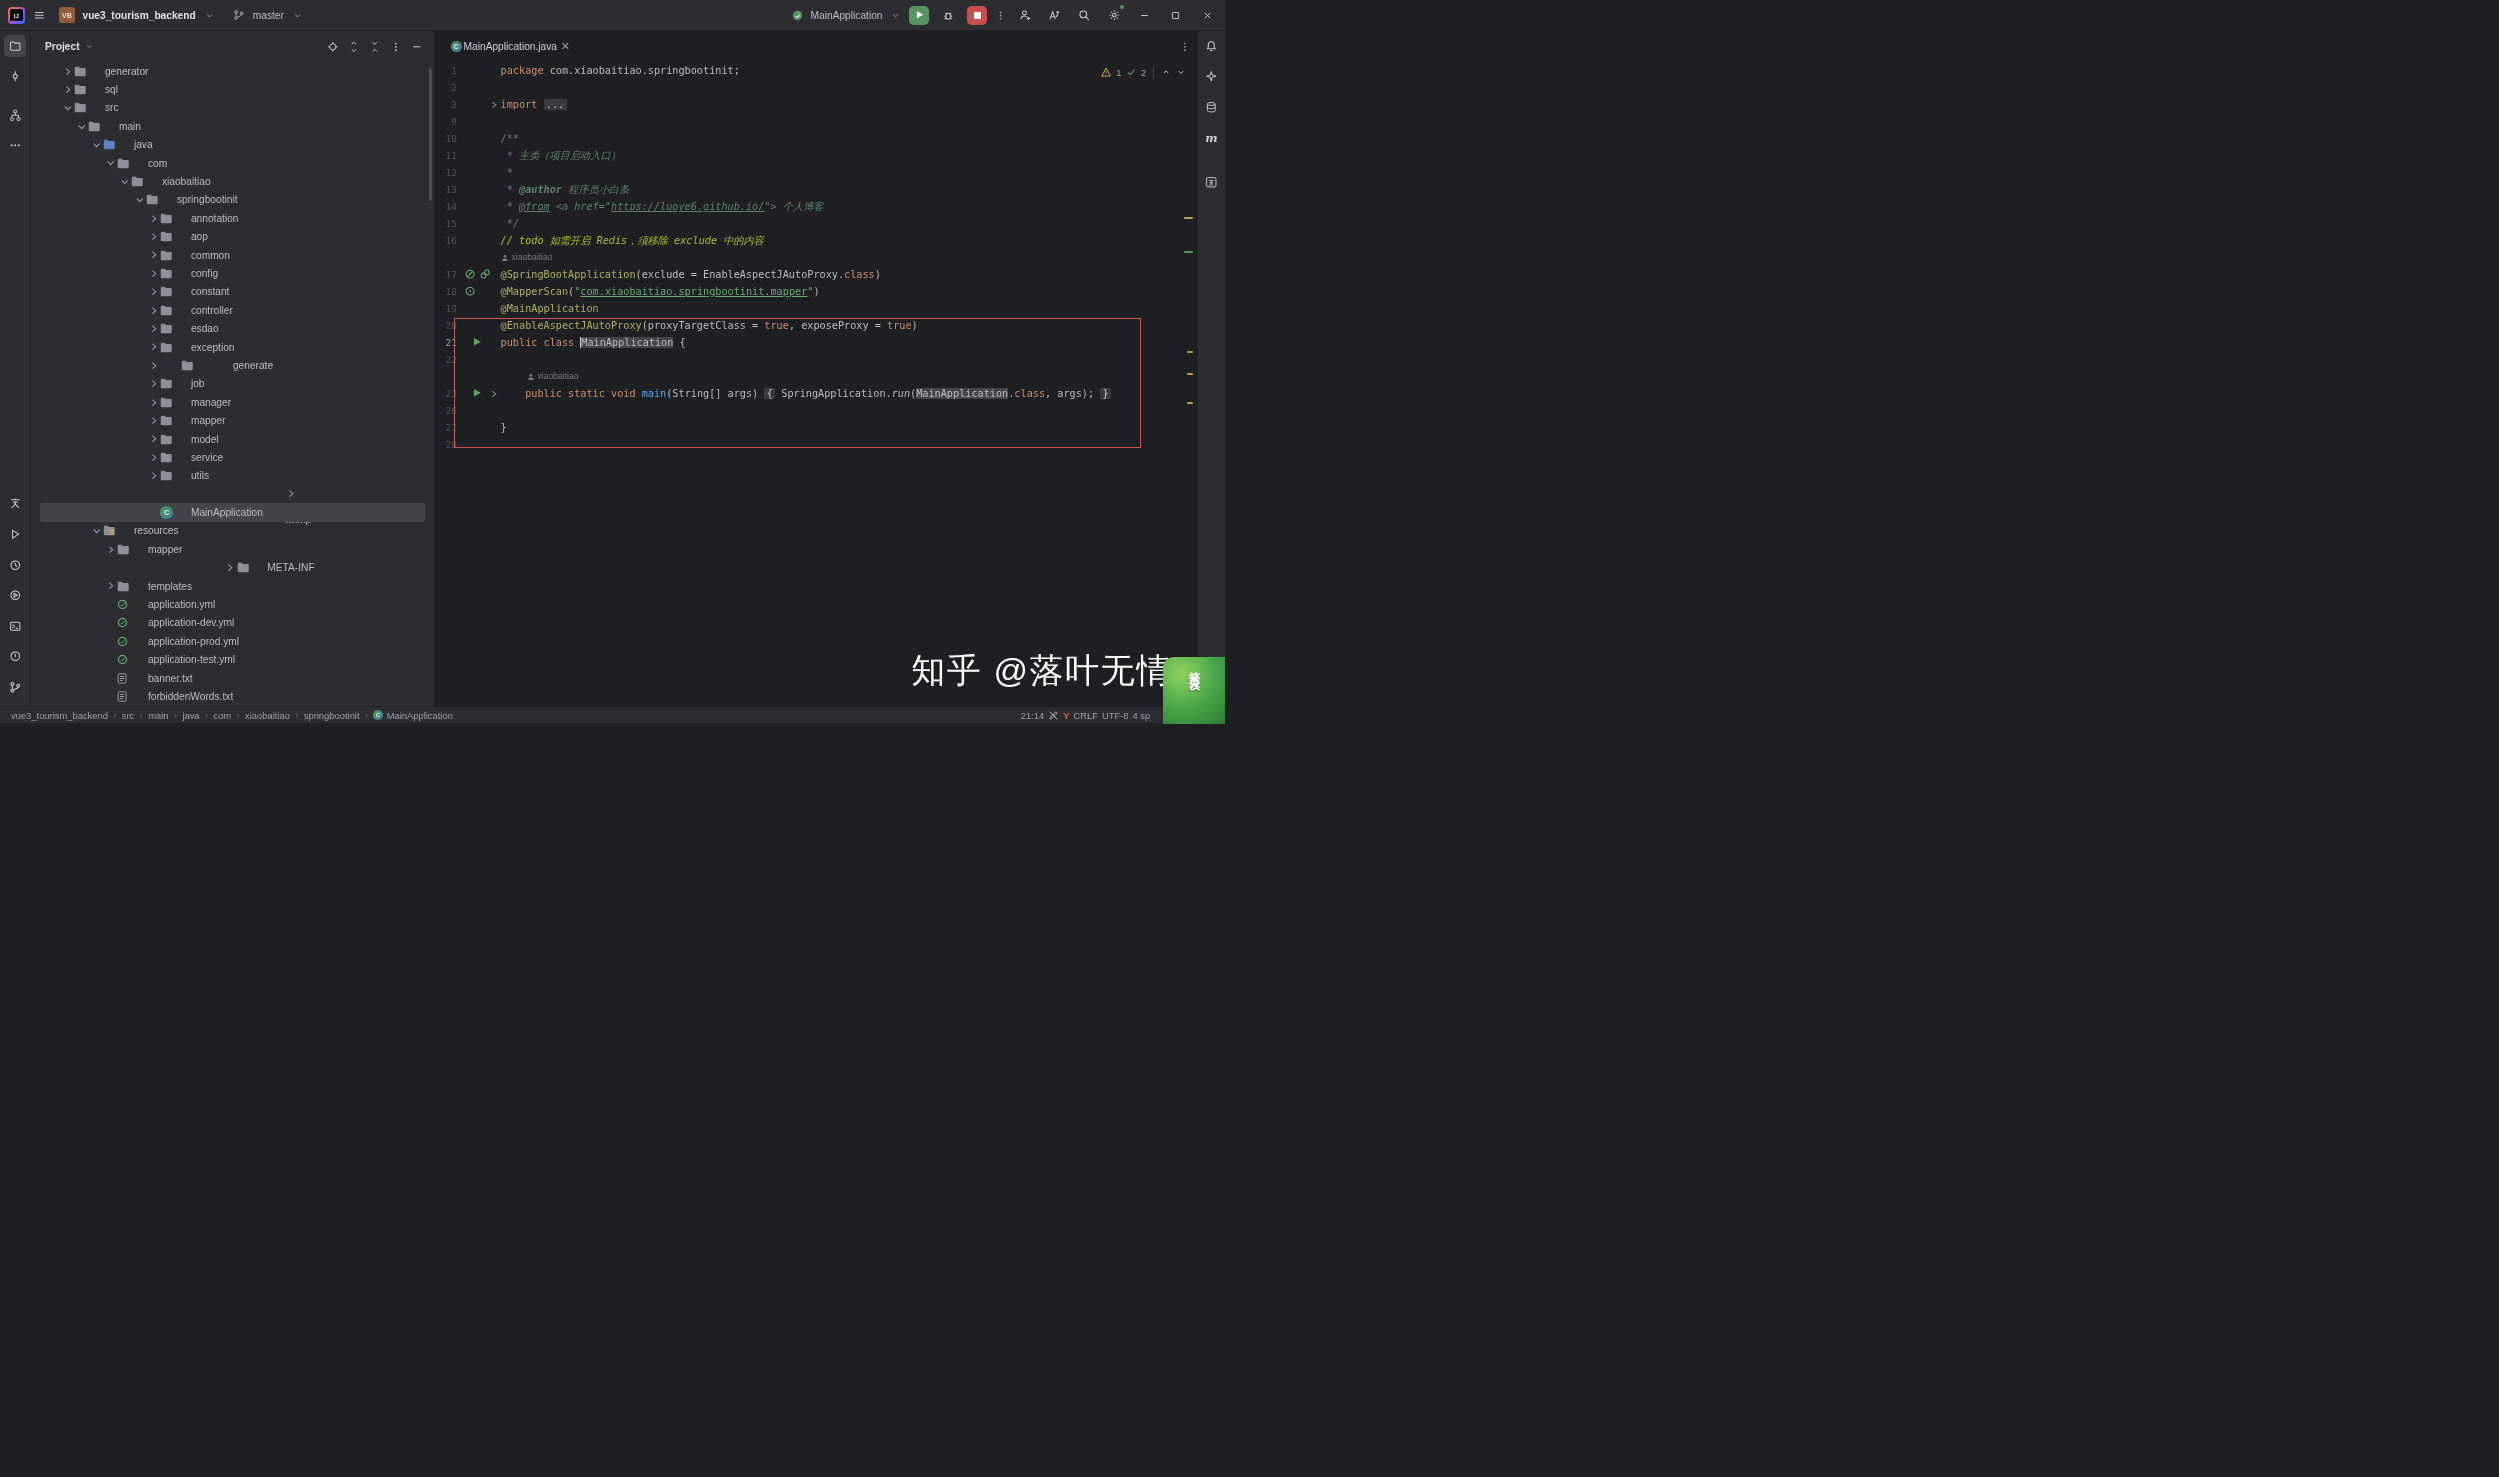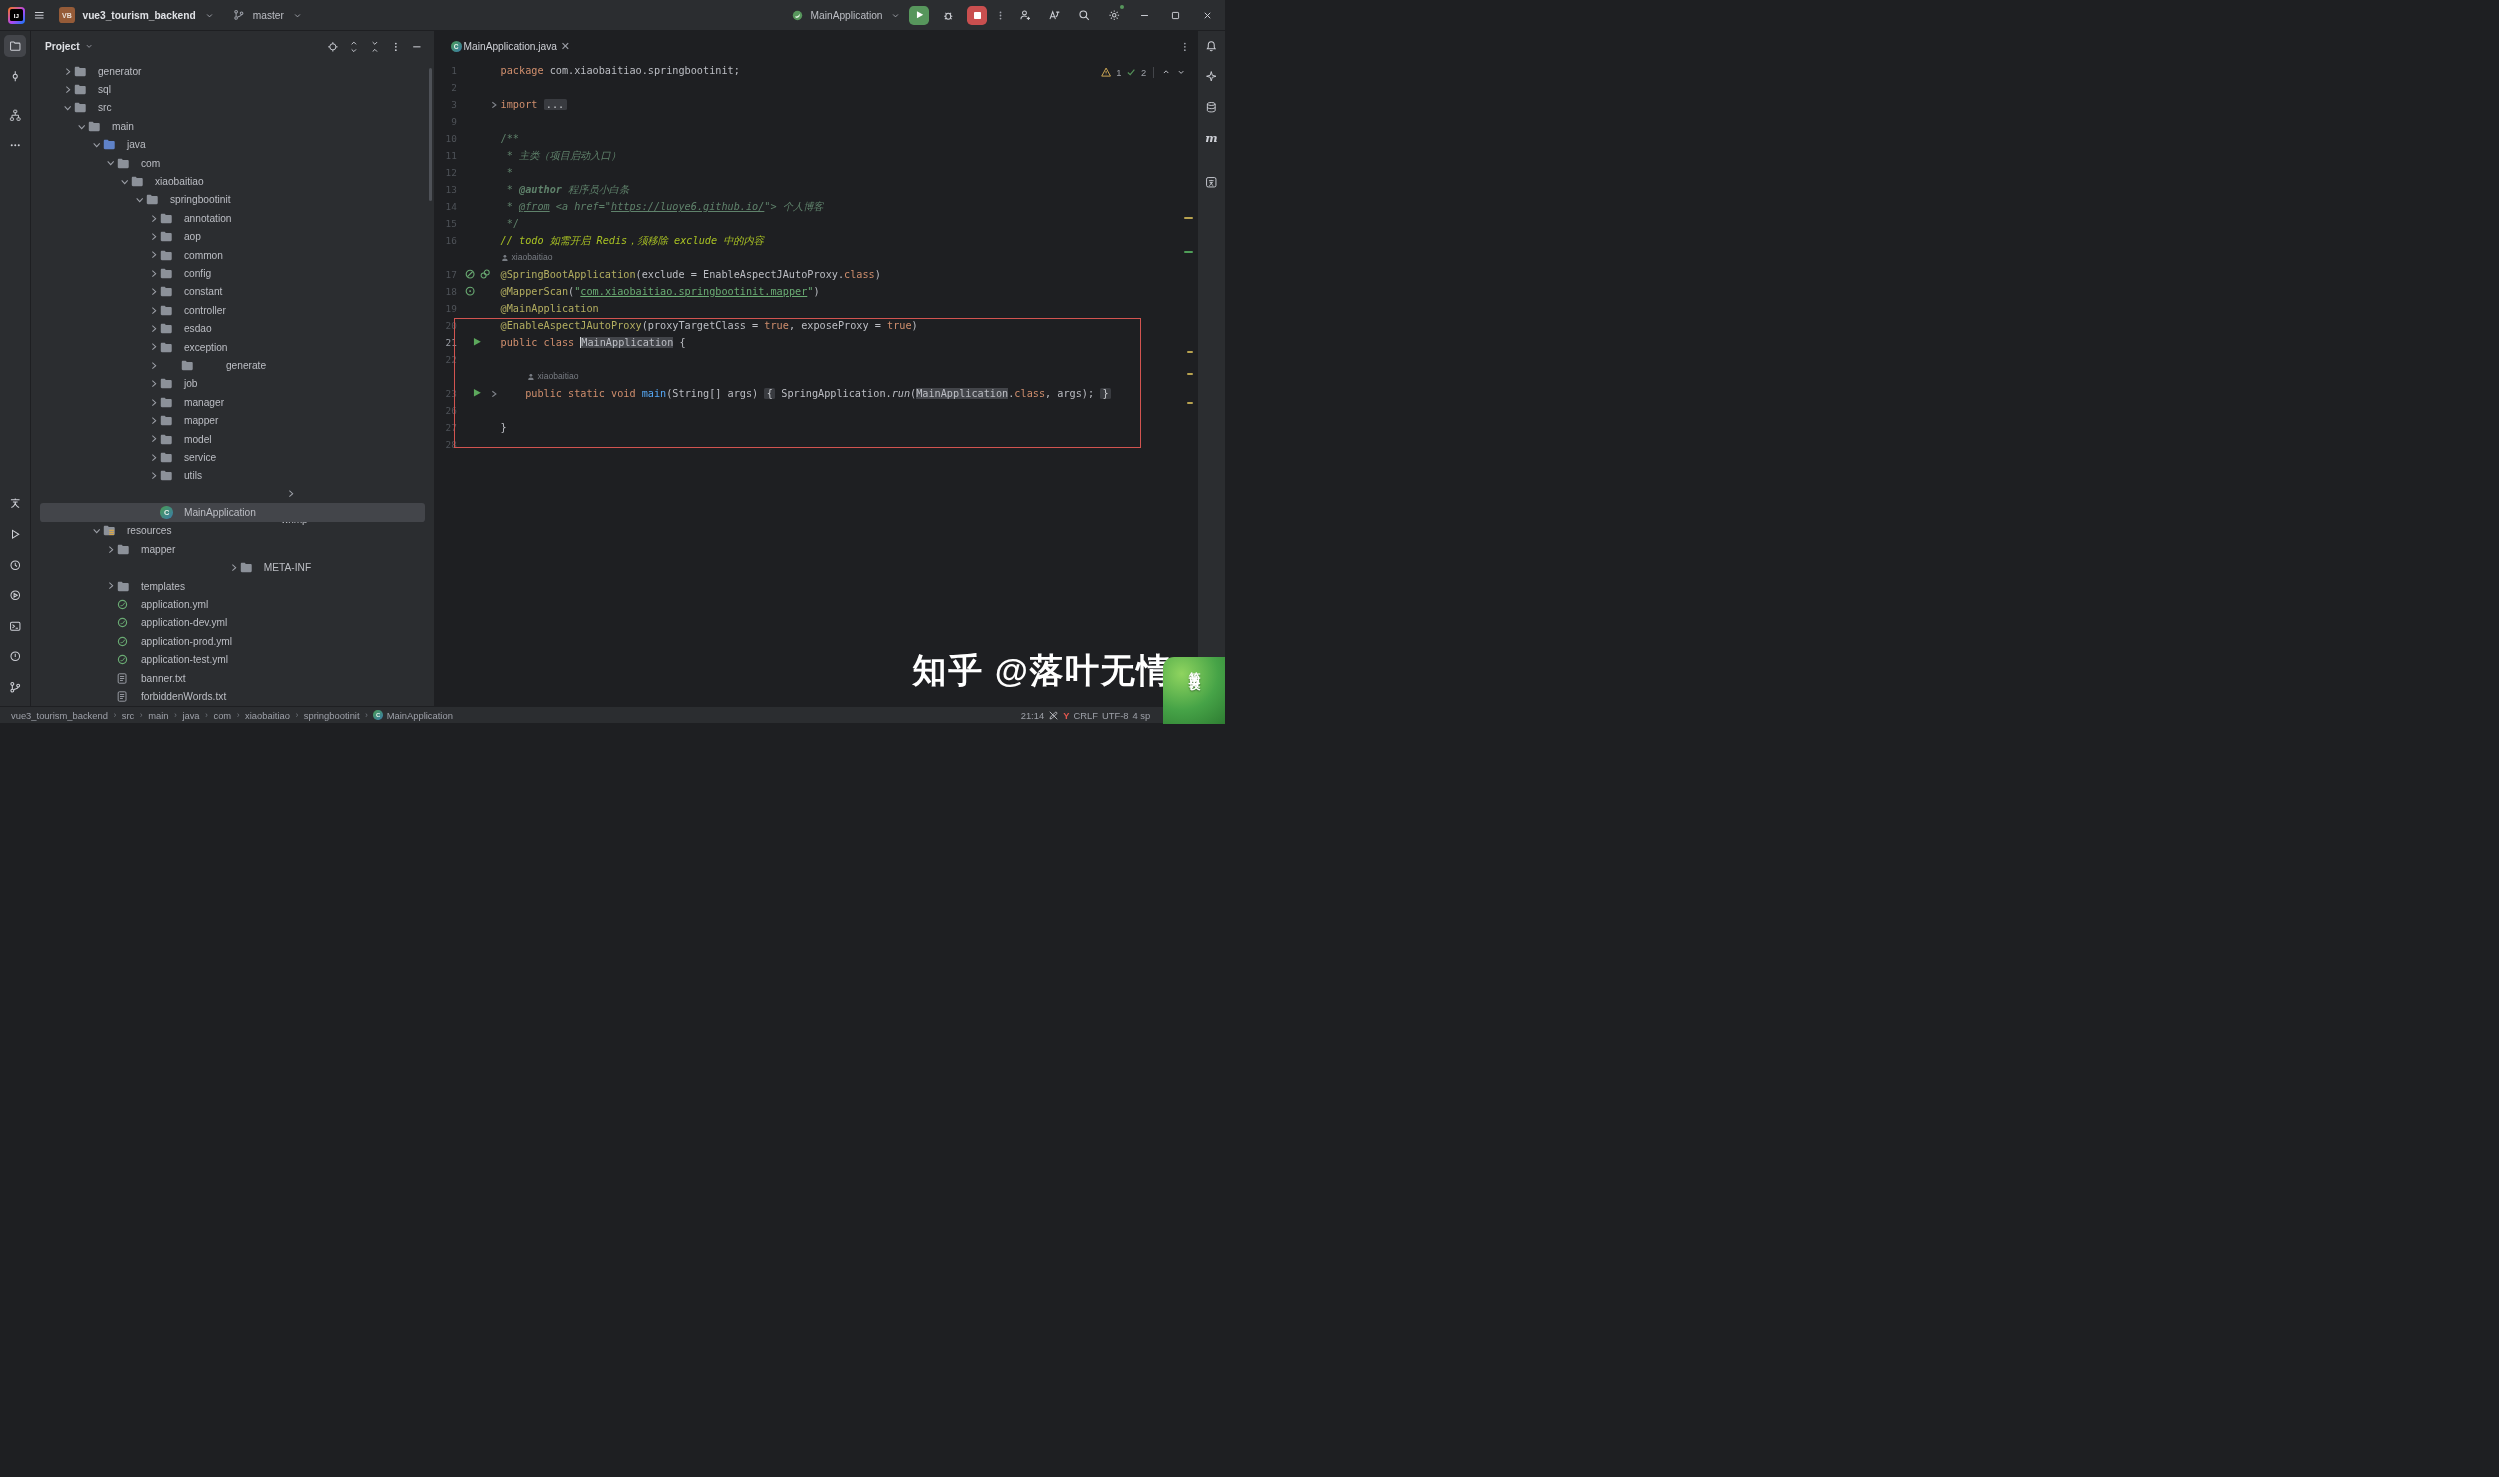--- a/index.html
+++ b/index.html
@@ -35,21 +35,21 @@
   .panel{width:404px;background:#2b2d30;border-right:0.8px solid #1e1f22;position:relative;overflow:hidden}
   .panel-head{height:31px;display:flex;align-items:center;padding:0 11px 0 14px;gap:4.7px}
   .panel-title{font-weight:bold;color:#dfe1e5}
   .panel-icons{margin-left:auto;display:flex;align-items:center;gap:9.4px;color:#9da0a8}
   .tree{position:relative}
   .trow{display:flex;align-items:center;height:18.4px;position:relative;cursor:default}
   .trow.sel::before{content:"";position:absolute;left:9.4px;right:9.4px;top:0;bottom:0;background:#43454A;border-radius:3.1px}
   .trow>*{position:relative}
   .chev{width:13.3px;height:18.4px;display:flex;align-items:center;justify-content:center;color:#9da0a8;flex:none}
   .ticon{width:15.6px;display:flex;align-items:center;justify-content:flex-start;flex:none}
-  .tlabel{margin-left:8px;color:#bcbec4;white-space:nowrap}
+  .tlabel{margin-left:15px;color:#bcbec4;white-space:nowrap}
   .classbadge{width:12.5px;height:12.5px;border-radius:50%;background:linear-gradient(135deg,#499C54,#3A7CA8);color:#E7F3E9;font-size:7.4px;font-weight:bold;display:flex;align-items:center;justify-content:center}
   .pscroll{position:absolute;right:2.3px;top:37px;width:2.3px;height:133px;border-radius:1.6px;background:#4E5157}
   
   .editor-col{flex:1;display:flex;flex-direction:column;background:#1e1f22;min-width:0}
   .tabstrip{height:31px;display:flex;align-items:center;padding:0 6.2px 0 9.4px}
   .tab{display:flex;align-items:center;gap:2px;height:31px;padding:0 6.2px;color:#ced0d6}
   .tab-close{color:#9da0a8;font-size:11px;line-height:1;margin-left:1.6px}
   .tab-kebab{margin-left:auto;color:#9da0a8}
   .editor-body{flex:1;position:relative;overflow:hidden}
   .code{position:absolute;left:0;top:0;right:0}
@@ -77,21 +77,21 @@
   .insp-sep{width:0.8px;height:11px;background:#43454A;margin:0 2.3px}
   .smark{position:absolute;border-radius:1.6px;height:2.3px}
   
   .statusbar{height:17px;background:#2b2d30;border-top:0.8px solid #1e1f22;display:flex;align-items:center;padding:0 7.8px 0 11px;font-size:9.4px;color:#9DA0A8}
   .crumbs{display:flex;align-items:center;gap:5.5px}
   .crumb{display:flex;align-items:center;gap:3.9px}
   .csep{color:#6F737A;font-size:8.6px}
   .sb-right{margin-left:auto;display:flex;align-items:center;gap:4px;padding-right:67px}
   .yicon{color:#E0574E;font-weight:bold;font-size:9.4px}
   
-  .wmtext{position:absolute;right:53px;bottom:30px;font-size:34px;font-weight:bold;color:#fff;letter-spacing:1.6px;white-space:nowrap}
+  .wmtext{position:absolute;right:53px;bottom:30px;font-size:34px;font-weight:normal;color:#fff;letter-spacing:1.6px;white-space:nowrap}
   .stamp{position:absolute;right:0;bottom:0;width:62px;height:67px;border-radius:11px 0 0 0;background:radial-gradient(circle at 30% 25%,#8FD45F,#46A347 55%,#2E7D32);display:flex;align-items:flex-start;justify-content:center;padding-top:6.2px}
   .stamp-text{writing-mode:vertical-rl;color:#fff;font-weight:bold;font-size:11.7px;letter-spacing:3.1px;text-shadow:0 0.8px 1.6px rgba(0,0,0,.4)}
 </style>
 </head>
 <body>
 
 <div class="titlebar">
   <div class="tb-left">
     <div class="applogo">
         <div class="inner">IJ</div>

